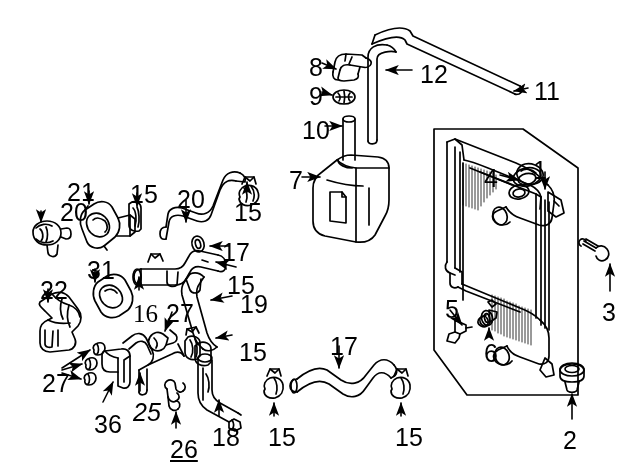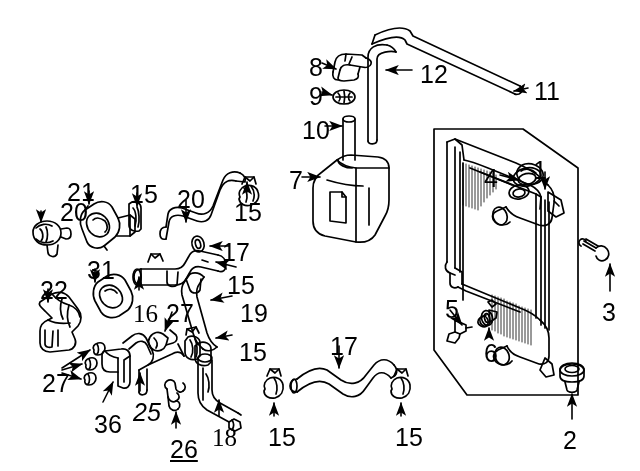--- a/index.html
+++ b/index.html
@@ -453,22 +453,22 @@
 <div class="callout" style="left:177px;top:187px;">20</div>
 <div class="callout" style="left:330px;top:334px;">17</div>
 <div class="callout" style="left:130px;top:182px;">15</div>
 <div class="callout" style="left:234px;top:200px;">15</div>
 <div class="callout" style="left:227px;top:273px;">15</div>
 <div class="callout" style="left:239px;top:340px;">15</div>
 <div class="callout" style="left:268px;top:425px;">15</div>
 <div class="callout" style="left:395px;top:425px;">15</div>
 <div class="callout" style="left:133px;top:301px;font-family:Liberation Serif, serif;">16</div>
 <div class="callout" style="left:222px;top:240px;">17</div>
-<div class="callout" style="left:212px;top:425px;font-family:Liberation Serif, serif;">18</div>
-<div class="callout" style="left:240px;top:301px;">19</div>
+<div class="callout" style="left:212px;top:425px;">18</div>
+<div class="callout" style="left:240px;top:292px;">19</div>
 <div class="callout" style="left:33px;top:200px;margin-left:27px;">20</div>
 <div class="callout" style="left:67px;top:180px;">21</div>
 <div class="callout" style="left:40px;top:278px;">22</div>
 <div class="callout" style="left:87px;top:258px;">31</div>
 <div class="callout" style="left:94px;top:412px;">36</div>
 <div class="callout" style="left:133px;top:400px;font-style:italic;">25</div>
 <div class="callout" style="left:170px;top:437px;text-decoration:underline;">26</div>
 <div class="callout" style="left:42px;top:371px;">27</div>
 <div class="callout" style="left:166px;top:301px;">27</div>
 

